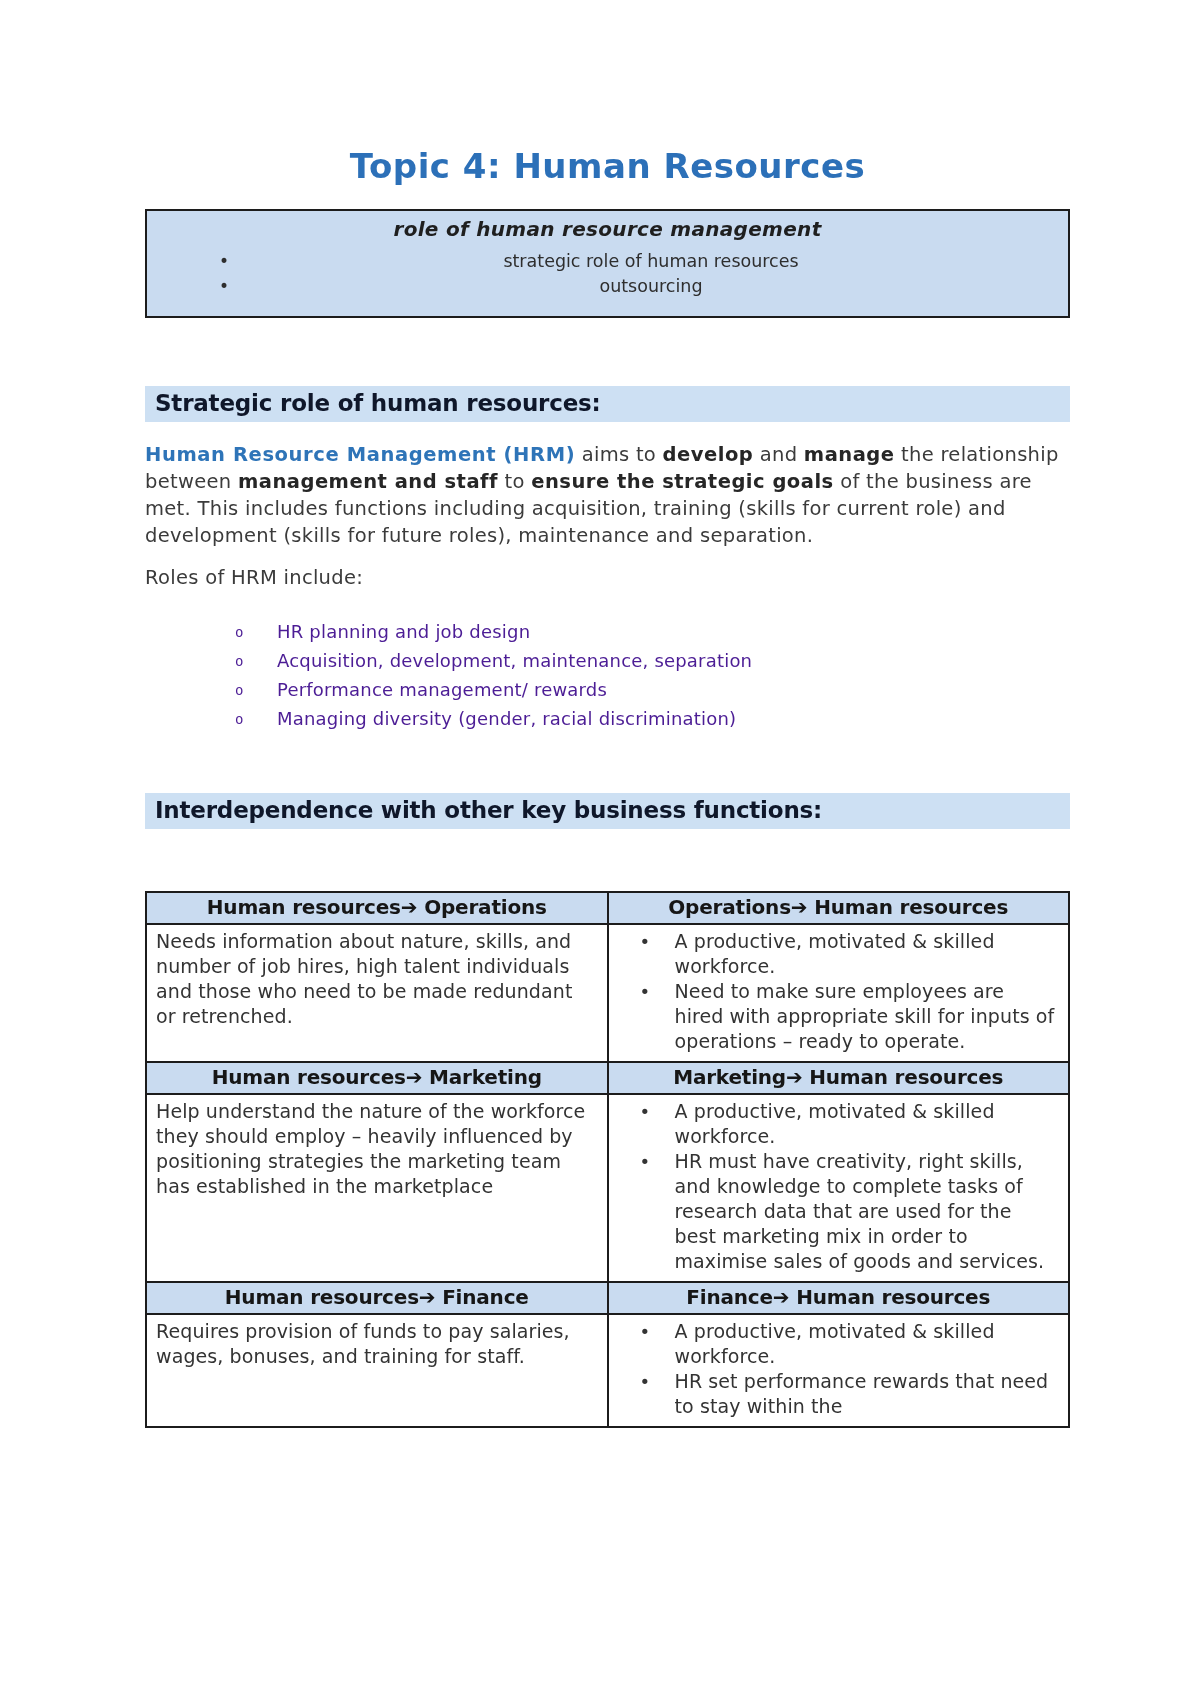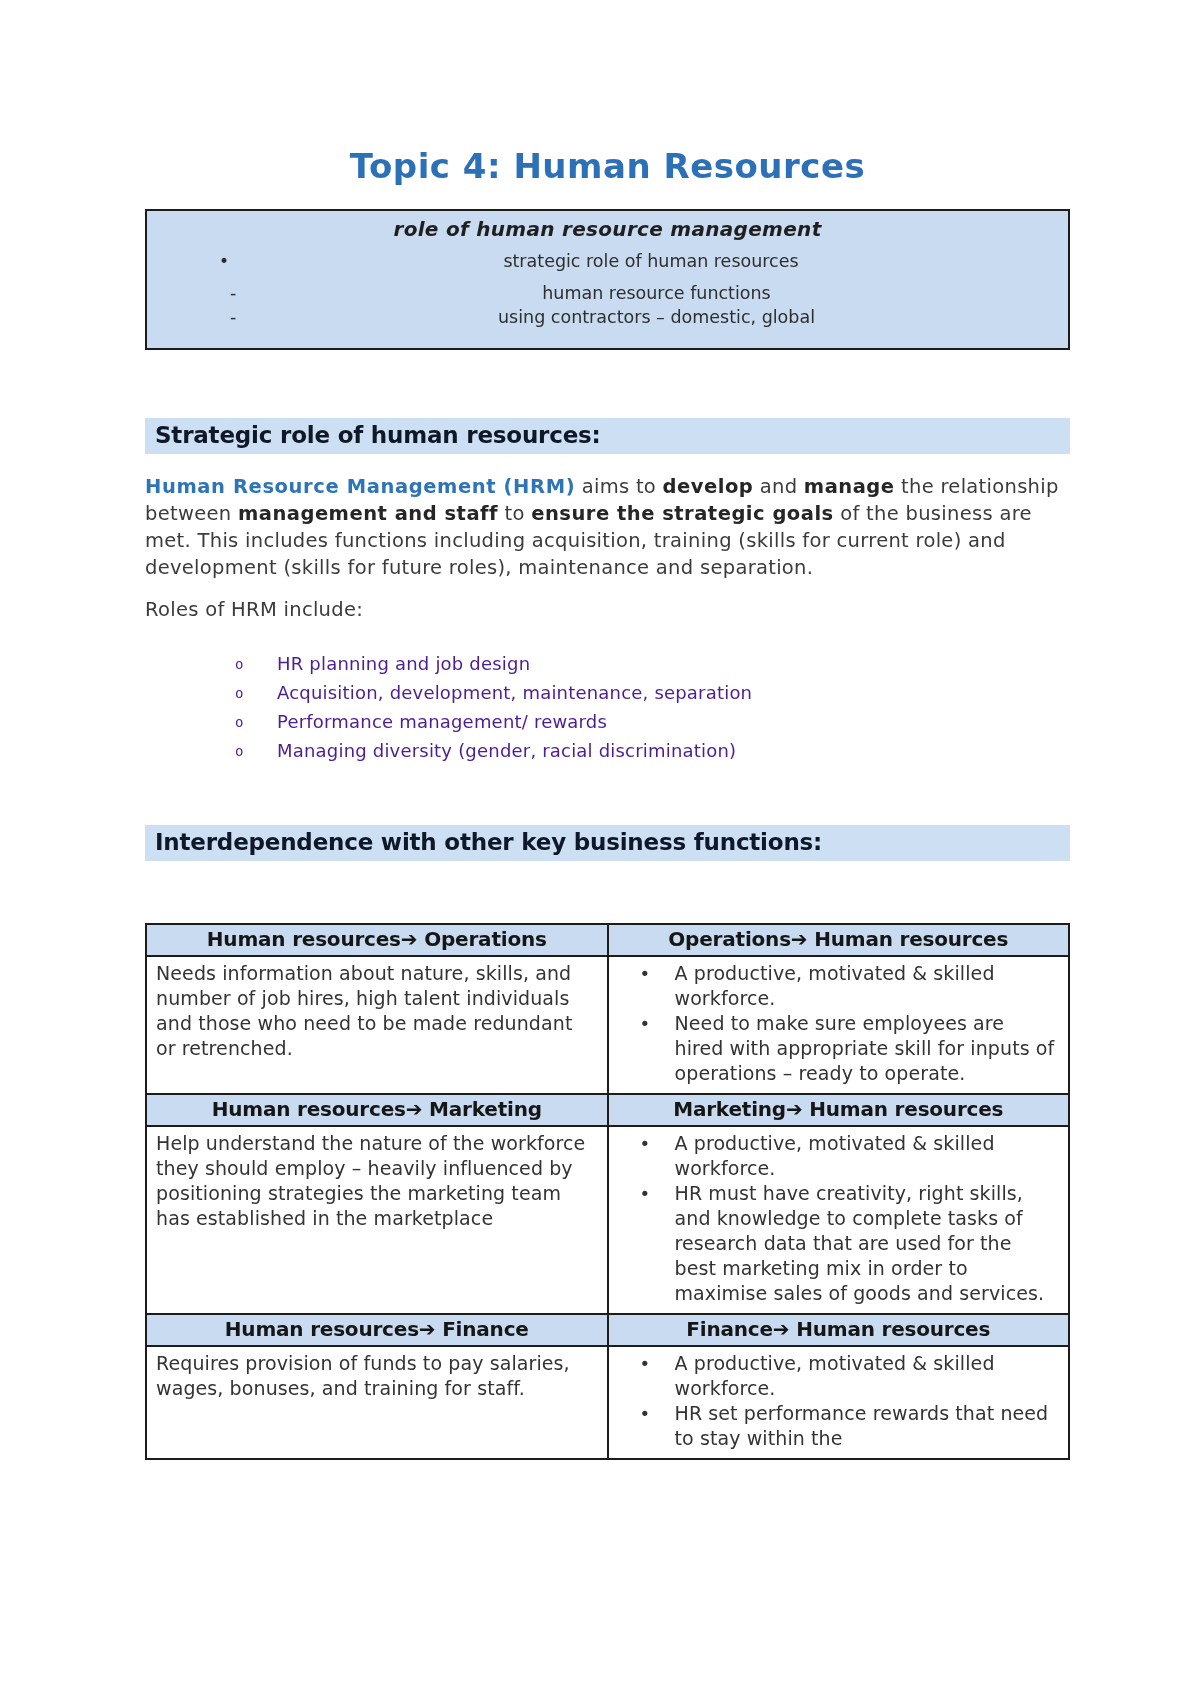--- a/index.html
+++ b/index.html
@@ -72,24 +72,21 @@
 <body>
 
 <div class="content">
 
   <div class="doc-title">Topic 4: Human Resources</div>
 
   <div class="overview-box">
     <div class="overview-heading">role of human resource management</div>
     <ul class="box-list bullets">
         <li>strategic role of human resources</li>
-      </ul>
-    <ul class="box-list dashes">
-        <li>human resource functions</li>
-        <li>using contractors – domestic, global</li>
+        <li>outsourcing</li>
       </ul>
   </div>
 
   <div class="section-heading">Strategic role of human resources:</div>
 
   <div class="para"><span class="hrm">Human Resource Management (HRM)</span><span> aims to </span><span class="b">develop</span><span> and </span><span class="b">manage</span><span> the relationship between </span><span class="b">management and staff</span><span> to </span><span class="b">ensure the strategic goals</span><span> of the business are met. This includes functions including acquisition, training (skills for current role) and development (skills for future roles), maintenance and separation.</span></div>
 
   <div class="roles-intro">Roles of HRM include:</div>
 
   <ul class="o-list">

